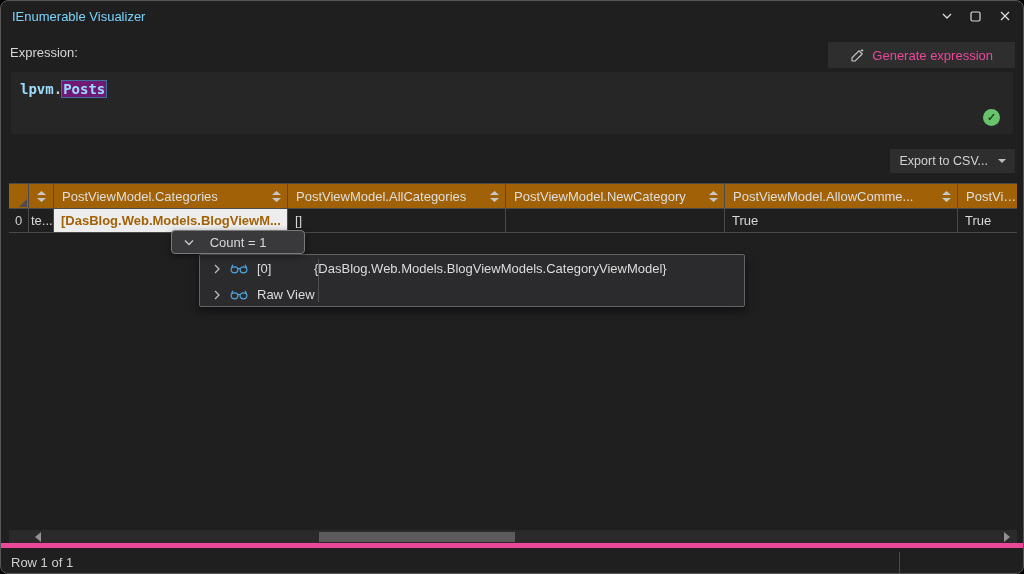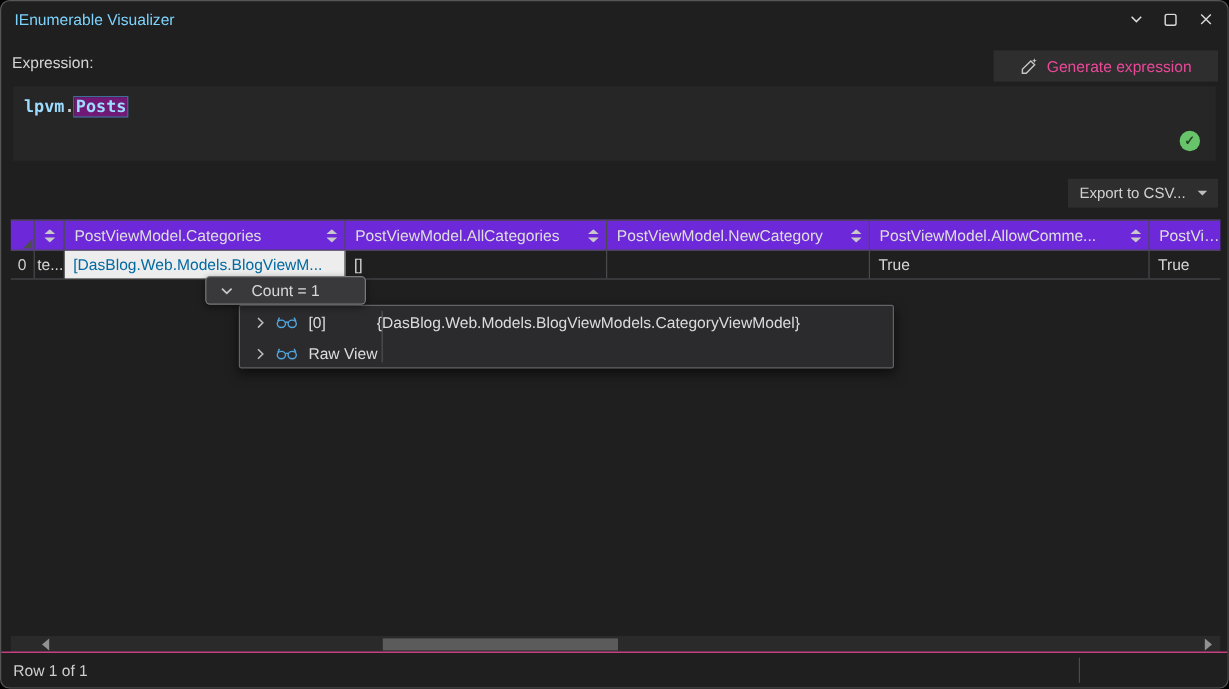--- a/index.html
+++ b/index.html
@@ -50,31 +50,31 @@
     position:absolute; right:8px; top:148px; height:24px;
     background:#2e2e2e; display:flex; align-items:center;
   }
   .export-label { padding:0 8px 0 10px; font-size:12.5px; color:#d2d2d2; }
   .export-caret { margin-right:9px; margin-left:2px; }
 
   .caret-down { width:0; height:0; border-left:4px solid transparent; border-right:4px solid transparent; border-top:4px solid #bdbdbd; }
 
   
   .grid { position:absolute; left:8px; top:182px; width:1008px; }
-  .grid-header { display:flex; height:26px; border-top:1px solid #4a4a4c; border-bottom:1px solid #4a4a4c; background:#6d28d9; }
+  .grid-header { display:flex; height:26px; border-top:1px solid #4a4a4c; border-bottom:1px solid #4a4a4c; background:#a16207; }
   .hcell { display:flex; align-items:center; border-right:1px solid #4a4a4c; overflow:hidden; white-space:nowrap; font-size:13px; color:#dedede; }
   .hcell .lbl { padding-left:8px; flex:1; overflow:hidden; text-overflow:ellipsis; }
   .hcell .sort { margin-right:6px; flex:none; }
   .corner-cell { position:relative; }
   .corner-tri { position:absolute; right:1px; bottom:1px; width:0; height:0; border-left:8px solid transparent; border-bottom:8px solid #4d4d50; }
   .grid-row { display:flex; height:24px; border-bottom:1px solid #4a4a4c; }
   .cell { display:flex; align-items:center; border-right:1px solid #4a4a4c; overflow:hidden; white-space:nowrap; font-size:13px; color:#d8d8d8; padding-left:7px; }
   .cell.idx { justify-content:center; padding-left:0; color:#cfcfcf; }
   .cell.clip { padding-left:2px; }
-  .cell.selected { background:#ededed; color:#0369a1; }
+  .cell.selected { background:#ededed; color:#a16207;font-weight:bold; }
 
   .w-c0 { width:20px; } .w-c1 { width:25px; } .w-c2 { width:234px; }
   .w-c3 { width:218px; } .w-c4 { width:219px; } .w-c5 { width:233px; } .w-c6 { width:59px; border-right:none !important; }
 
   
   .count-pill {
     position:absolute; left:170px; top:229px; width:134px; height:24px;
     background:#39393b; border:1px solid #79797b; border-radius:4px;
     display:flex; align-items:center; justify-content:center;
     font-size:13px; color:#d8d8d8; box-shadow:0 2px 6px rgba(0,0,0,.45); z-index:5;
@@ -93,21 +93,21 @@
   .dt-glyph { margin-left:9px; display:flex; }
 
   
   .hscroll { position:absolute; left:8px; top:529px; width:1008px; height:14px; background:#2a2a2a; }
   .scroll-arrow { position:absolute; top:2px; width:0; height:0; }
   .arrow-left { left:26px; border-top:5px solid transparent; border-bottom:5px solid transparent; border-right:6px solid #919191; }
   .arrow-right { right:7px; border-top:5px solid transparent; border-bottom:5px solid transparent; border-left:6px solid #919191; }
   .scroll-thumb { position:absolute; left:310px; top:2px; width:196px; height:10px; background:#5b5b5b; }
 
   
-  .statusbar { position:absolute; left:0; right:0; bottom:0; height:30px; border-top:1px solid #ec4899; }
+  .statusbar { position:absolute; left:0; right:0; bottom:0; height:30px; border-top:5px solid #ec4899; }
   .status-text { position:absolute; left:10px; top:7px; font-size:13px; color:#cfcfcf; }
   .status-sep { position:absolute; left:898px; top:4px; width:1px; height:21px; background:#4a4a4a; }
 
   svg { display:block; }
 </style>
 </head>
 <body>
 
 <div class="window">
 

